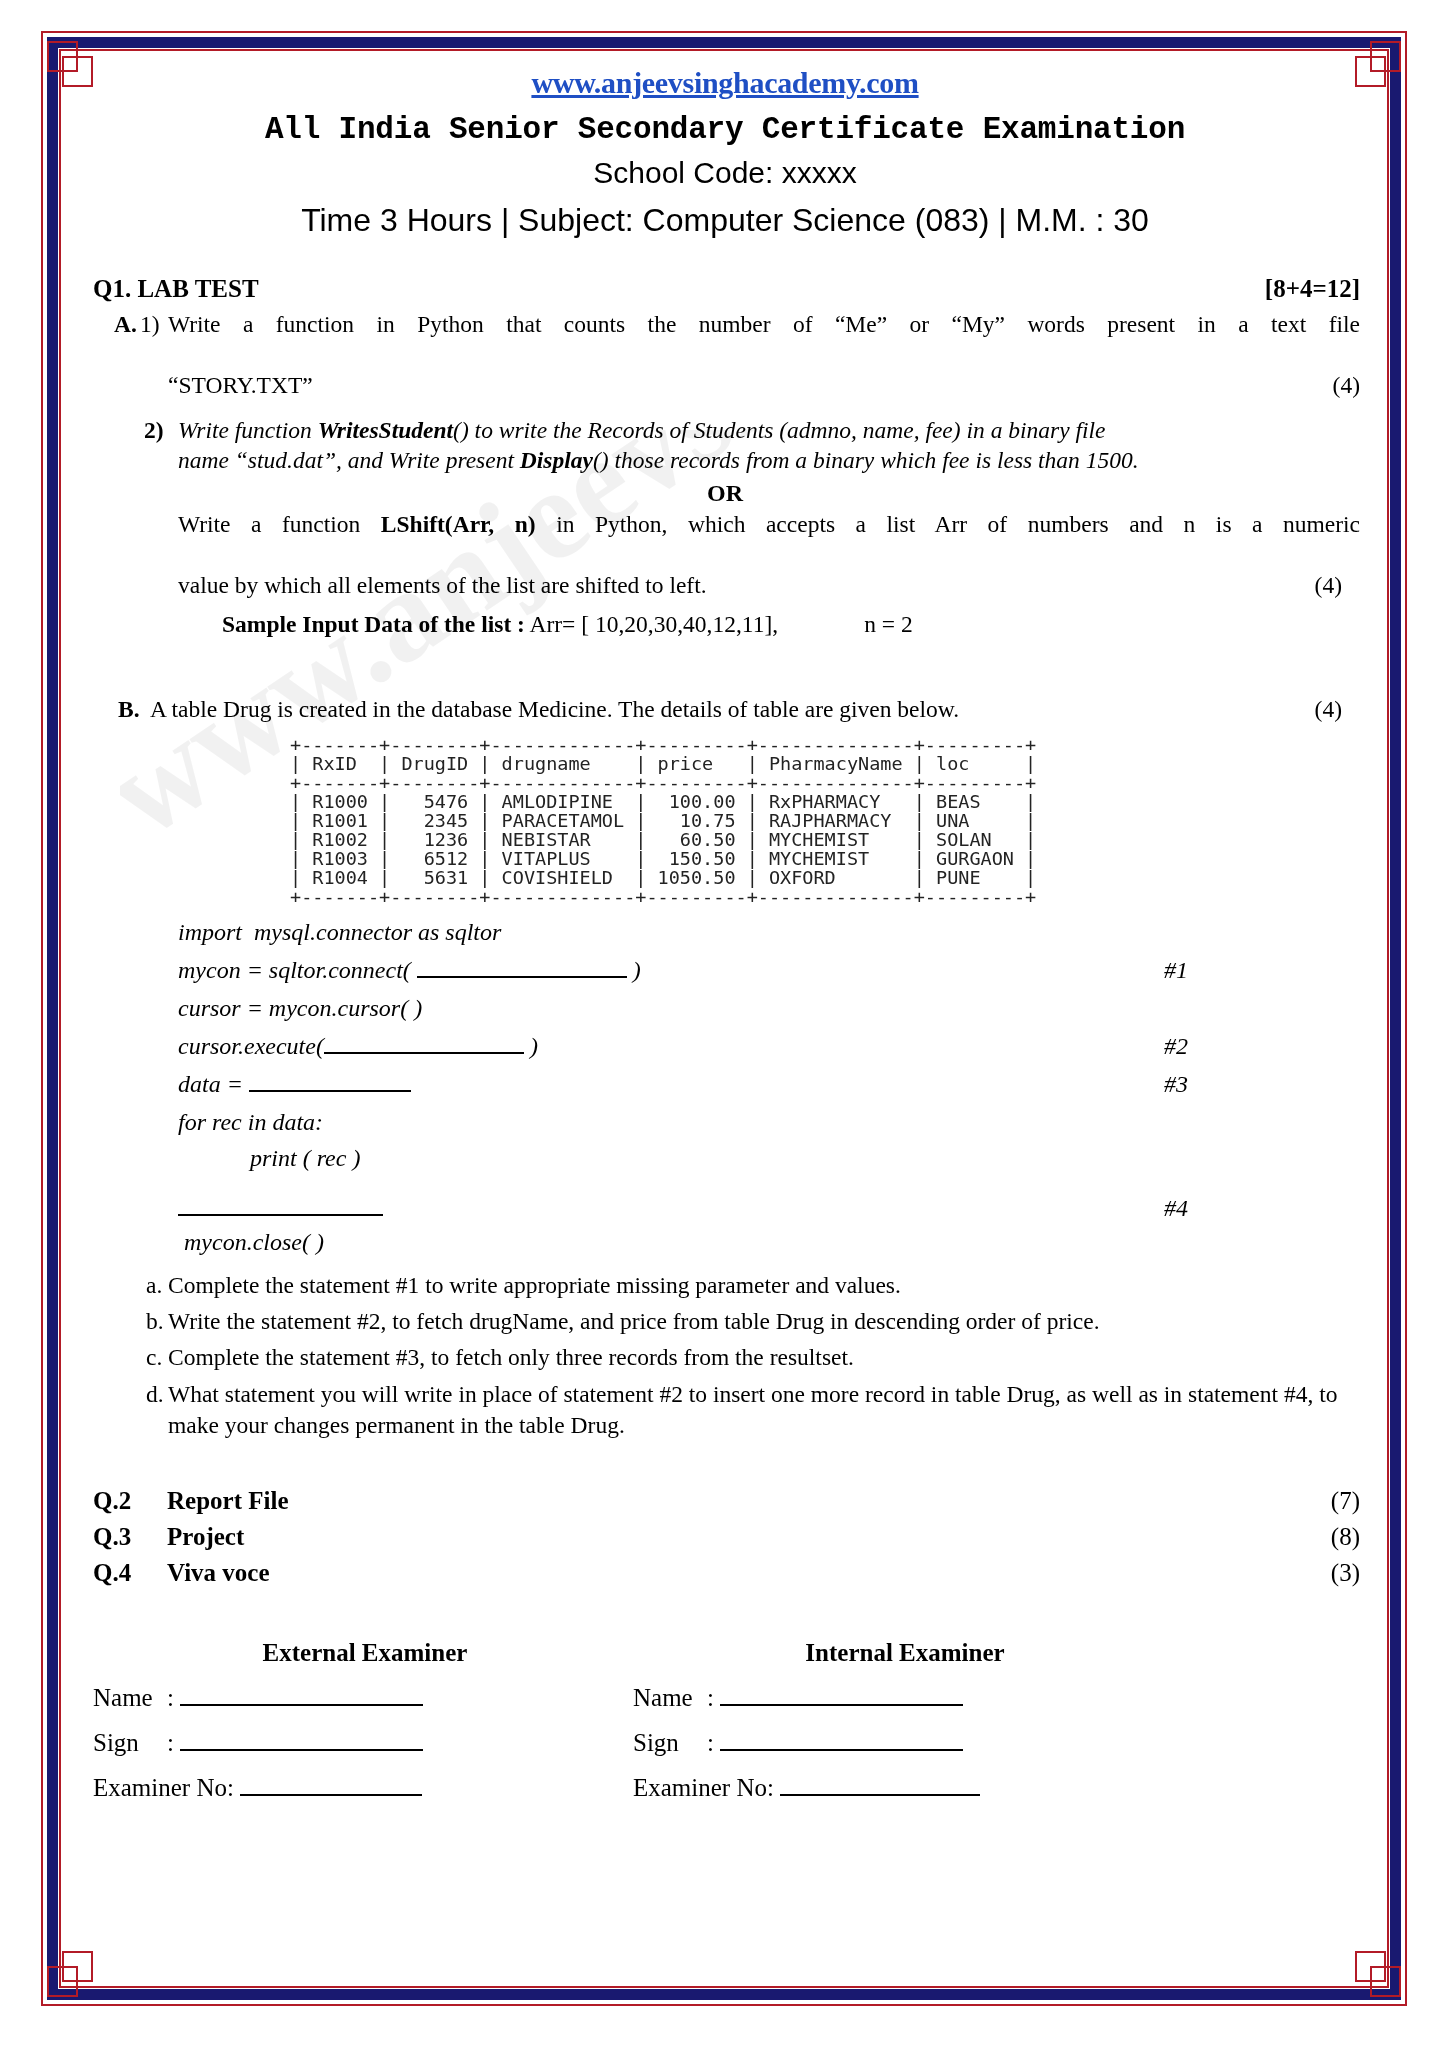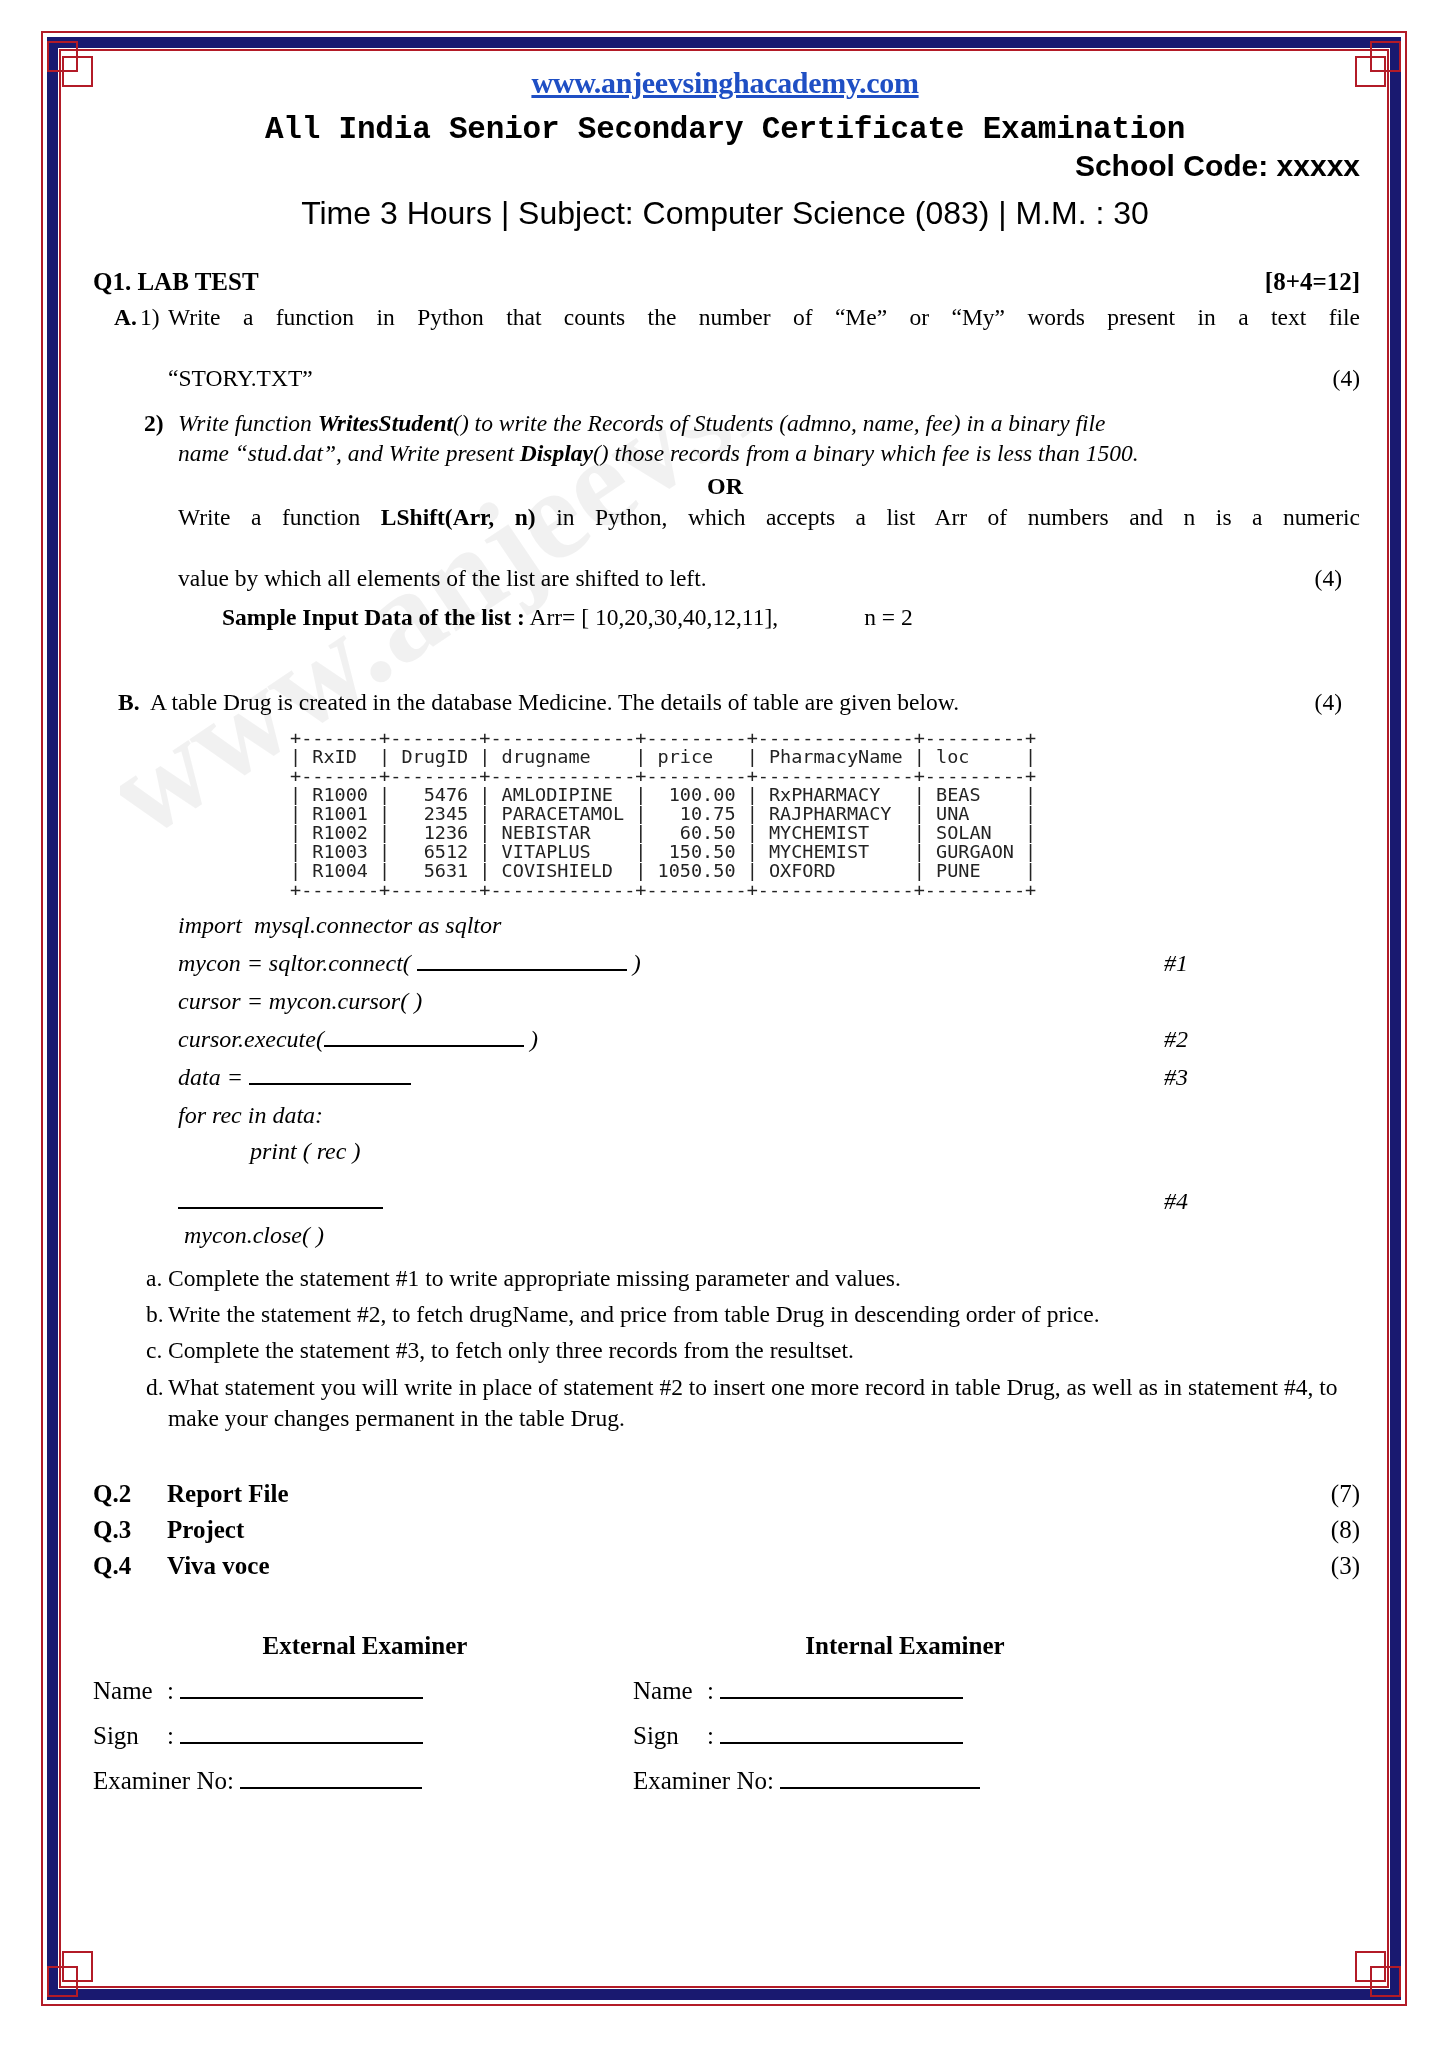--- a/index.html
+++ b/index.html
@@ -112,24 +112,25 @@
   .title-1 {
     text-align: center;
     font-family: Liberation Mono, monospace;
     font-size: 31px;
     font-weight: bold;
     letter-spacing: -0.2px;
     margin-top: 10px;
     line-height: 1.2;
   }
   .title-2 {
-    text-align: right;
+    text-align: center;
     font-family: "Liberation Sans", sans-serif;
     font-size: 30px;
-    font-weight: bold;
+    font-weight: normal;
+    margin-top: 7px;
     line-height: 1.2;
   }
   .title-3 {
     text-align: center;
     font-family: "Liberation Sans", sans-serif;
     font-size: 32px;
     font-weight: normal;
     margin-top: 10px;
     line-height: 1.2;
   }

